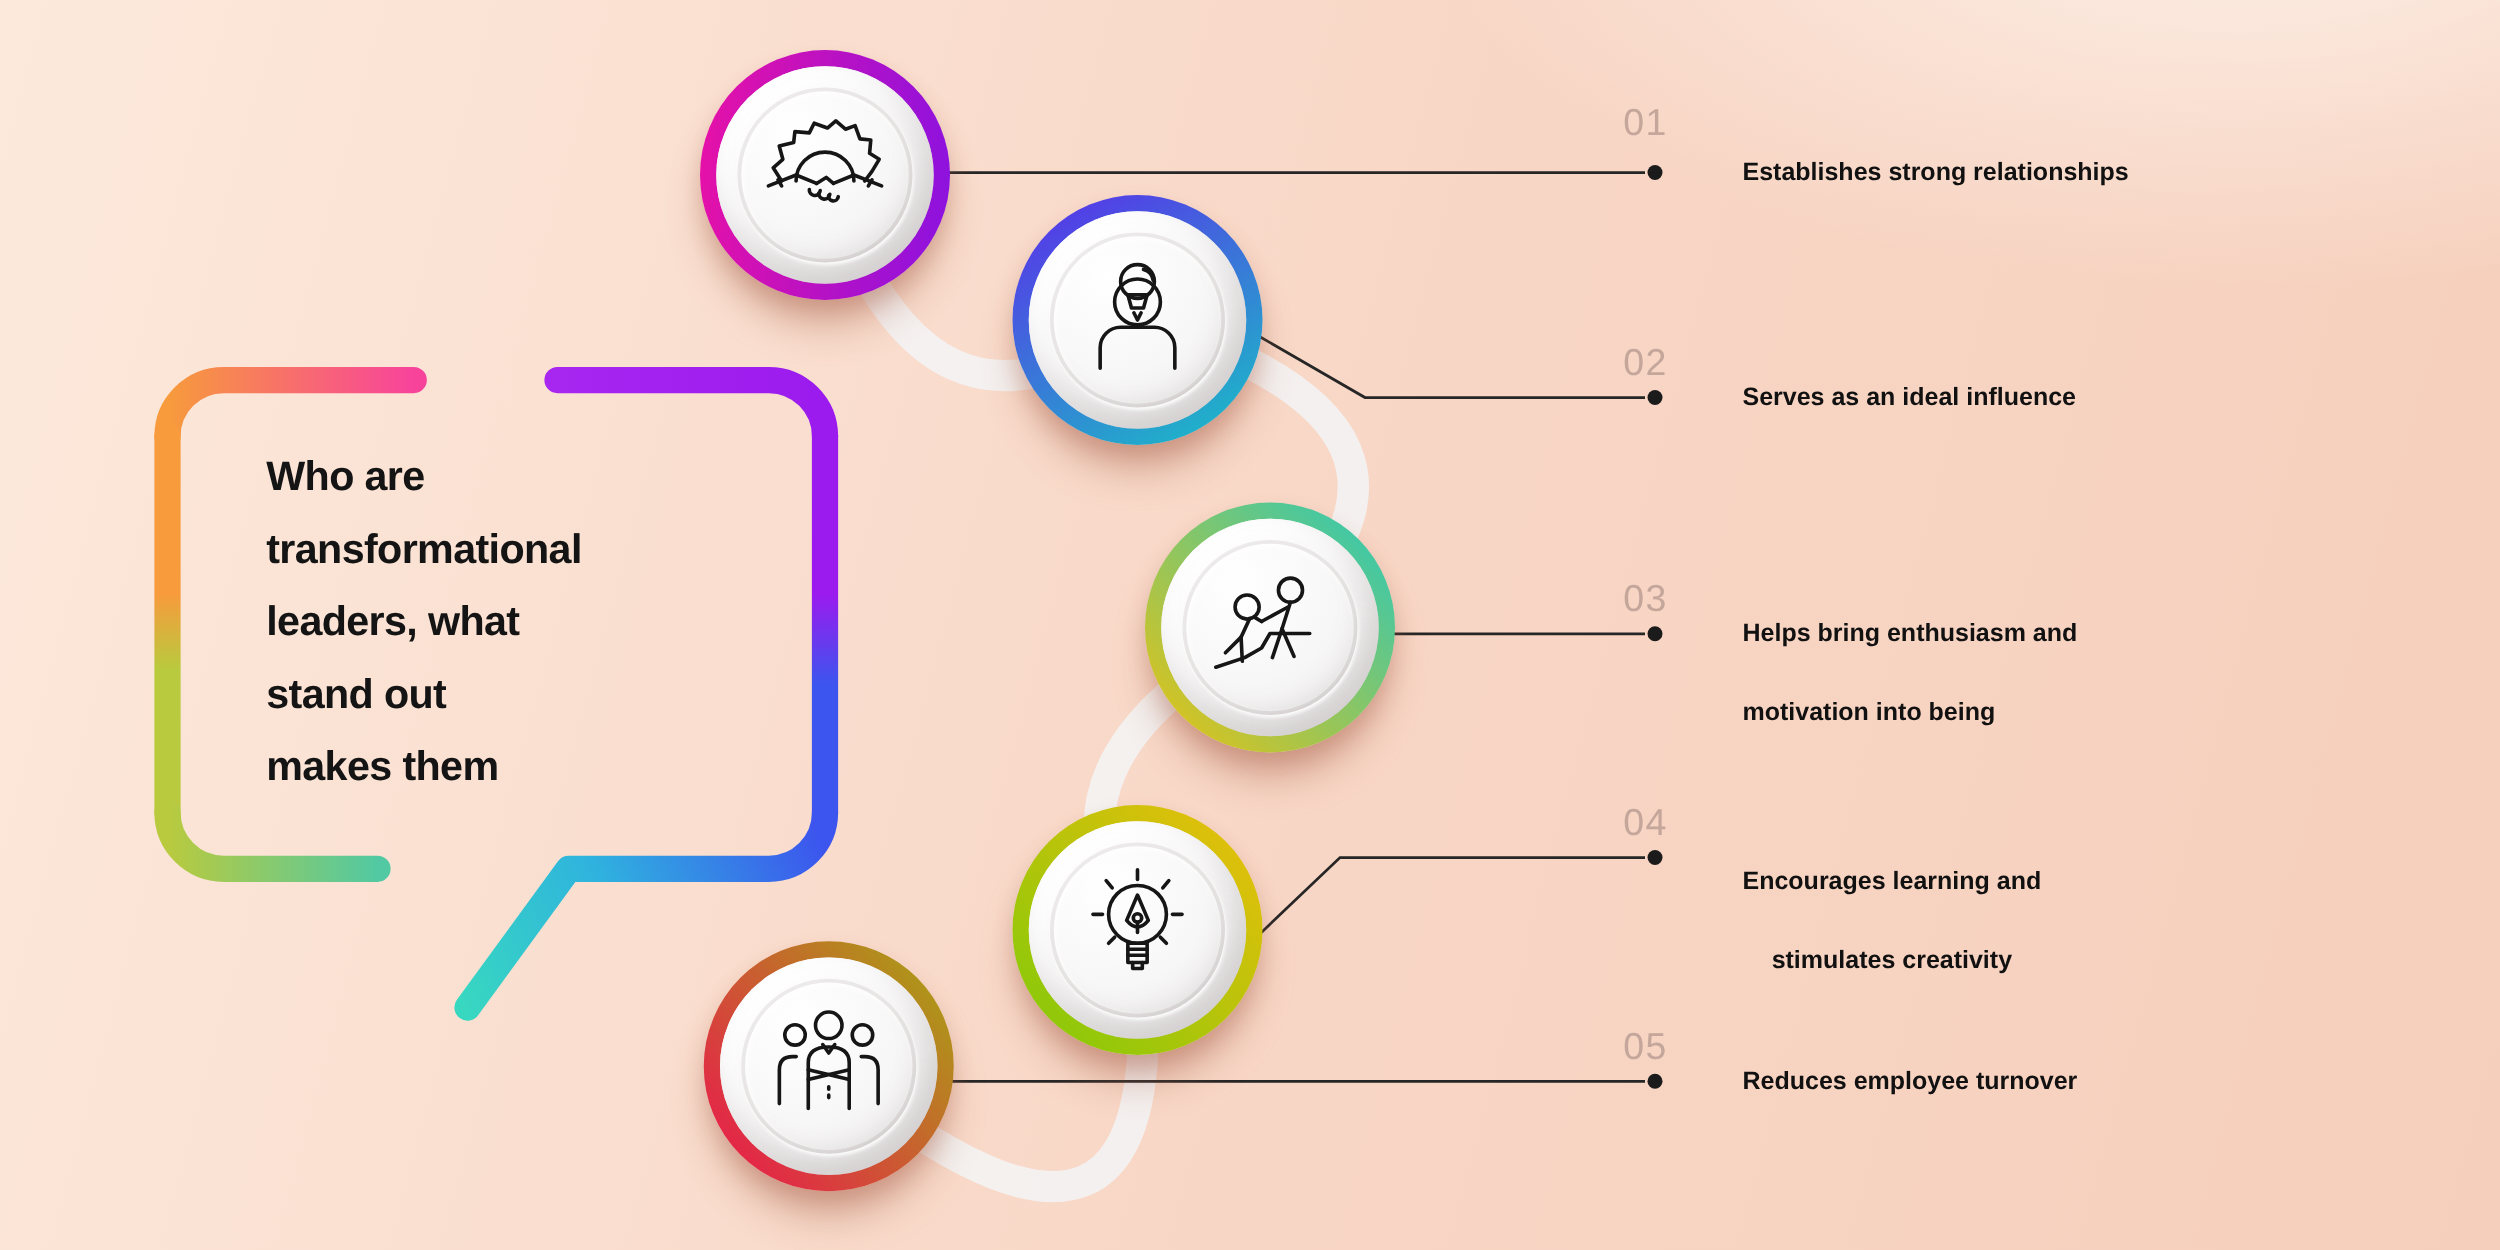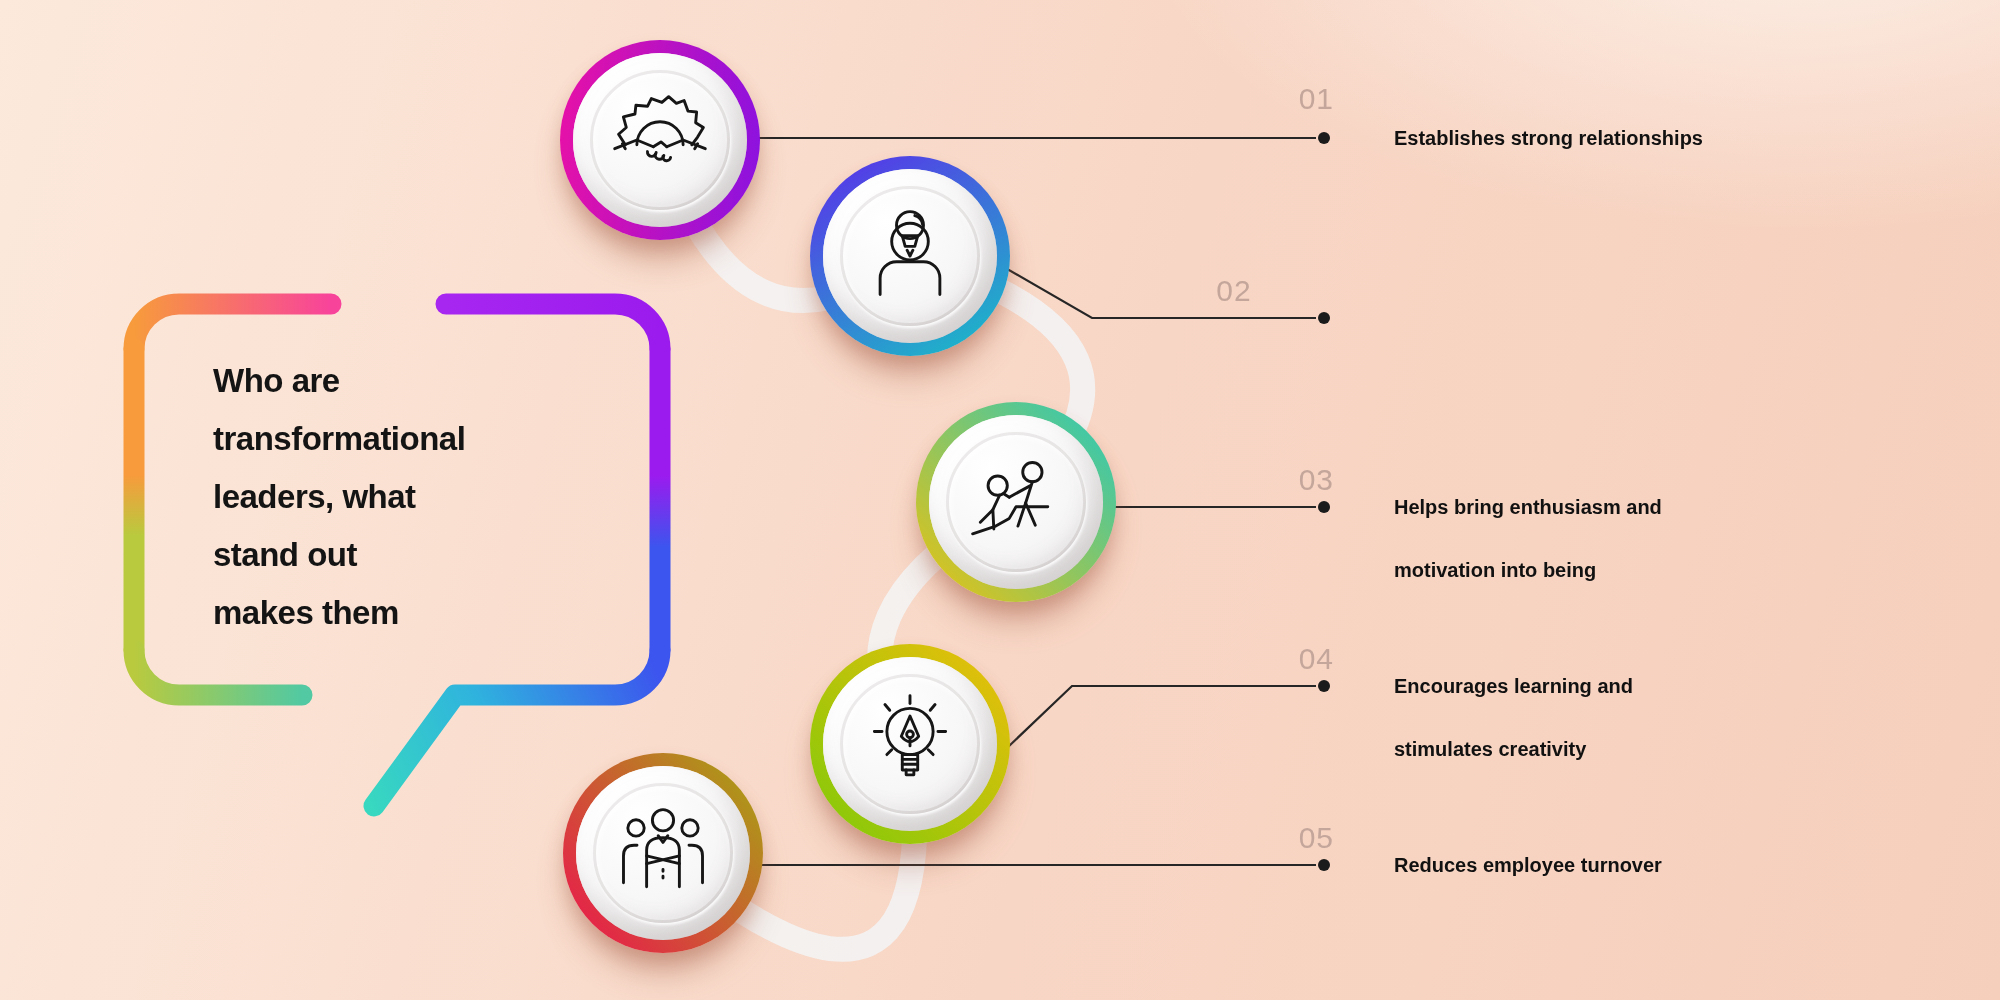--- a/index.html
+++ b/index.html
@@ -50,23 +50,23 @@
   .num{
     position:absolute;left:1134px;width:200px;text-align:right;
     font-size:30px;font-weight:400;letter-spacing:1px;color:var(--number);
   }
   .itext{
     position:absolute;left:1394px;
     font-size:20px;line-height:63px;font-weight:bold;color:var(--text);
   }
   .itext div{white-space:nowrap;}
   #num1{top:82px;}  #txt1{top:107px;}
-  #num2{top:274px;text-align:center;} #txt2{top:287px;}
+  #num2{top:274px;} #txt2{top:287px;}
   #num3{top:463px;} #txt3{top:476px;}
-  #num4{top:642px;} #txt4{top:655px;}
+  #num4{top:642px;} #txt4{top:674px;text-align:center;}
   #num5{top:821px;} #txt5{top:834px;}
 </style>
 </head>
 <body>
 
 <div id="canvas">
 
   <svg class="overlay" width="2000" height="1000" viewBox="0 0 2000 1000">
     <defs>
       <linearGradient id="gTopLeft" gradientUnits="userSpaceOnUse" x1="331" y1="0" x2="134" y2="0">
@@ -214,20 +214,24 @@
     </svg>
   </div>
 
   <div class="num" id="num1">01</div>
   <div class="itext" id="txt1">
     <div>Establishes strong relationships</div>
     <div></div>
   </div>
 
   <div class="num" id="num2">02</div>
+  <div class="itext" id="txt2">
+    <div>Serves as an ideal influence</div>
+    <div></div>
+  </div>
 
   <div class="num" id="num3">03</div>
   <div class="itext" id="txt3">
     <div>Helps bring enthusiasm and</div>
     <div>motivation into being</div>
   </div>
 
   <div class="num" id="num4">04</div>
   <div class="itext" id="txt4">
     <div>Encourages learning and</div>

